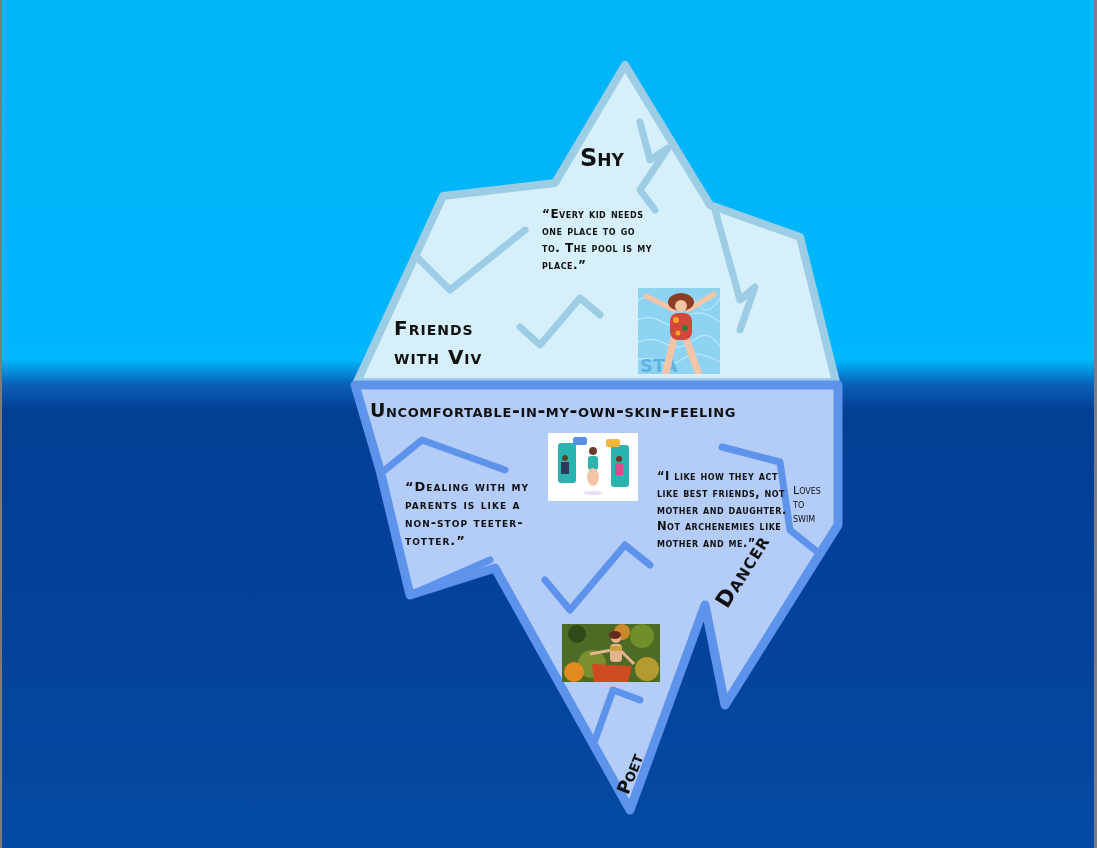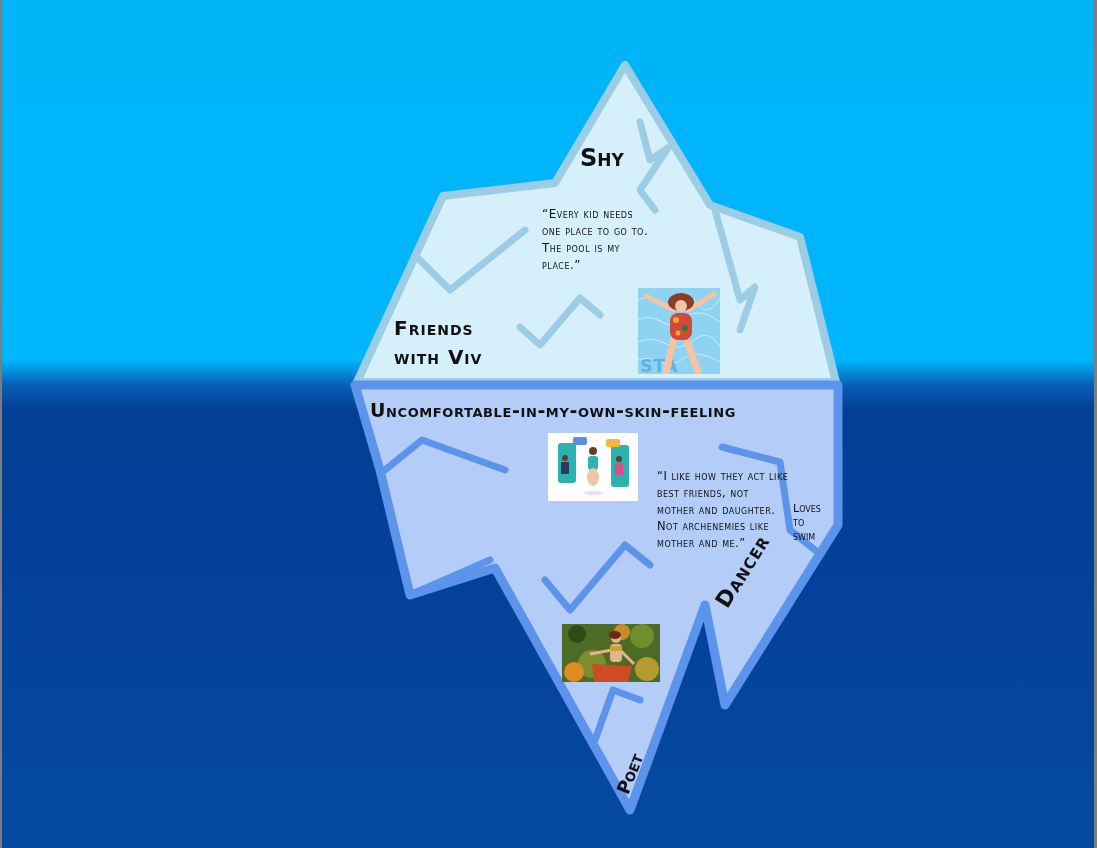--- a/index.html
+++ b/index.html
@@ -4,21 +4,21 @@
 <style>
   html, body { margin: 0; padding: 0; }
   body { width: 1097px; height: 848px; overflow: hidden; position: relative; font-family: "DejaVu Sans", sans-serif; }
   #canvas { position: absolute; left: 0; top: 0; width: 1097px; height: 792px; }
   .bg { position: absolute; left: 0; top: 0; width: 1097px; height: 848px;
         background: linear-gradient(to bottom, #00b4f8 0px, #00b6fc 360px, #0a5fb8 385px, #033f94 410px, #04409a 560px, #044aa2 848px); }
   .frame-left { position: absolute; left: 0; top: 0; width: 2px; height: 848px; background: #7d7d7d; }
   .frame-right { position: absolute; right: 0; top: 0; width: 3px; height: 848px; background: #7d7d7d; }
   svg.berg { position: absolute; left: 0; top: 0; }
   .lbl { position: absolute; color: #111; font-family: "DejaVu Sans", sans-serif; font-variant: small-caps; font-weight: bold; white-space: pre; line-height: 1.0; }
-  .quote { position: absolute; color: #111; font-family: "DejaVu Sans", sans-serif; font-variant: small-caps; font-weight: normal; letter-spacing: 0.5px; }
+  .quote { position: absolute; color: #111; font-family: "DejaVu Sans", sans-serif; font-variant: small-caps; font-weight: bold; letter-spacing: 0.5px; }
   .photo { position: absolute; overflow: hidden; }
 </style>
 </head>
 <body>
 
 <div id="canvas">
   <div class="bg"></div>
   <div class="frame-left"></div>
   <div class="frame-right"></div>
 
@@ -66,22 +66,23 @@
       <ellipse cx="43" cy="14" rx="13" ry="9" fill="#8c3e24"></ellipse>
       <circle cx="43" cy="18" r="6" fill="#f3c4a6"></circle>
       <rect x="32" y="25" width="22" height="27" rx="8" fill="#d2493b"></rect>
       <circle cx="38" cy="32" r="3" fill="#f5a623"></circle>
       <circle cx="47" cy="40" r="3" fill="#2e7d32"></circle>
       <circle cx="40" cy="45" r="2.5" fill="#f5a623"></circle>
     </svg>
   </div>
 
   <div class="lbl" style="left:370px; top:401px; font-size:19px; letter-spacing:0.6px; font-weight:bold;">Uncomfortable-in-my-own-skin-feeling</div>
+  <div class="quote" style="left:405px; top:478px; width:150px; font-size:13px; line-height:18px; letter-spacing:1px;">“Dealing with my parents is like a non-stop teeter-totter.”</div>
   <div class="quote" style="left:657px; top:468px; width:132px; font-size:11.5px; line-height:16.8px;">“I like how they act like best friends, not mother and daughter. Not archenemies like mother and me.”</div>
-  <div class="lbl" style="left:793px; top:484px; font-size:11px; line-height:14px; font-weight:normal;margin-top:18px;">Loves
+  <div class="lbl" style="left:793px; top:484px; font-size:11px; line-height:14px; font-weight:normal;">Loves
 to
 swim</div>
   <div class="lbl" style="left:712px; top:600px; font-size:22px; transform:rotate(-58deg); transform-origin:left top; letter-spacing:1px;">Dancer</div>
   <div class="lbl" style="left:614px; top:790px; font-size:18px; transform:rotate(-68deg); transform-origin:left top;">Poet</div>
 
   <div class="photo" style="left:548px; top:433px; width:90px; height:68px; background:#ffffff;">
     <svg width="90" height="68" viewBox="0 0 90 68">
       <rect x="0" y="0" width="90" height="68" fill="#ffffff"></rect>
       <rect x="10" y="10" width="18" height="40" rx="3" fill="#2bb3b0"></rect>
       <rect x="63" y="12" width="18" height="42" rx="3" fill="#2bb3b0"></rect>

